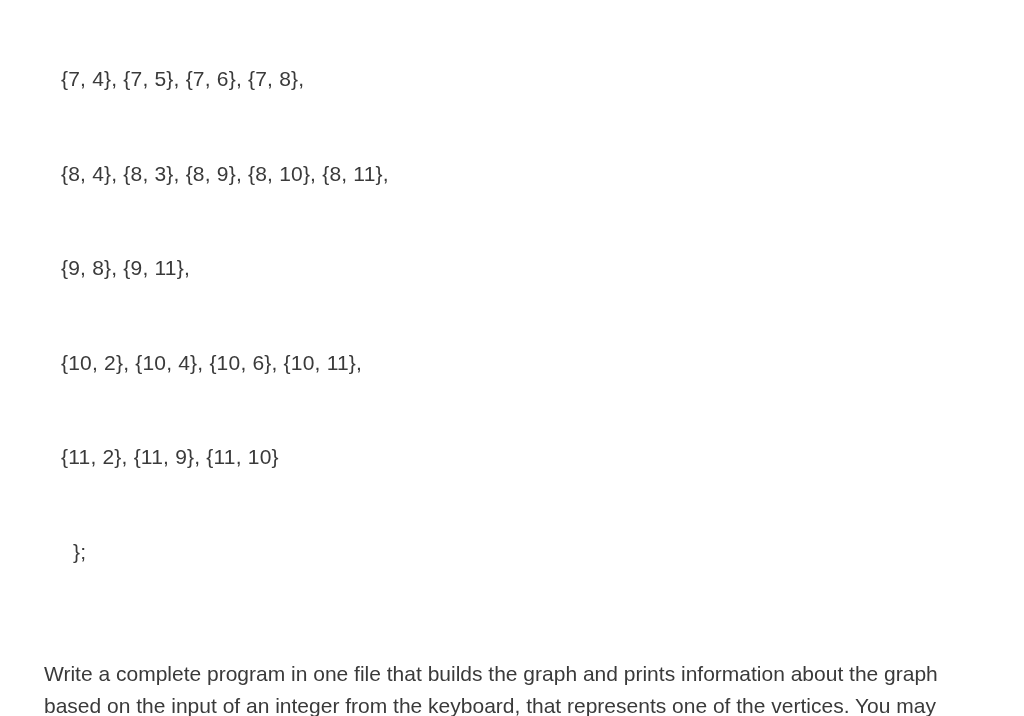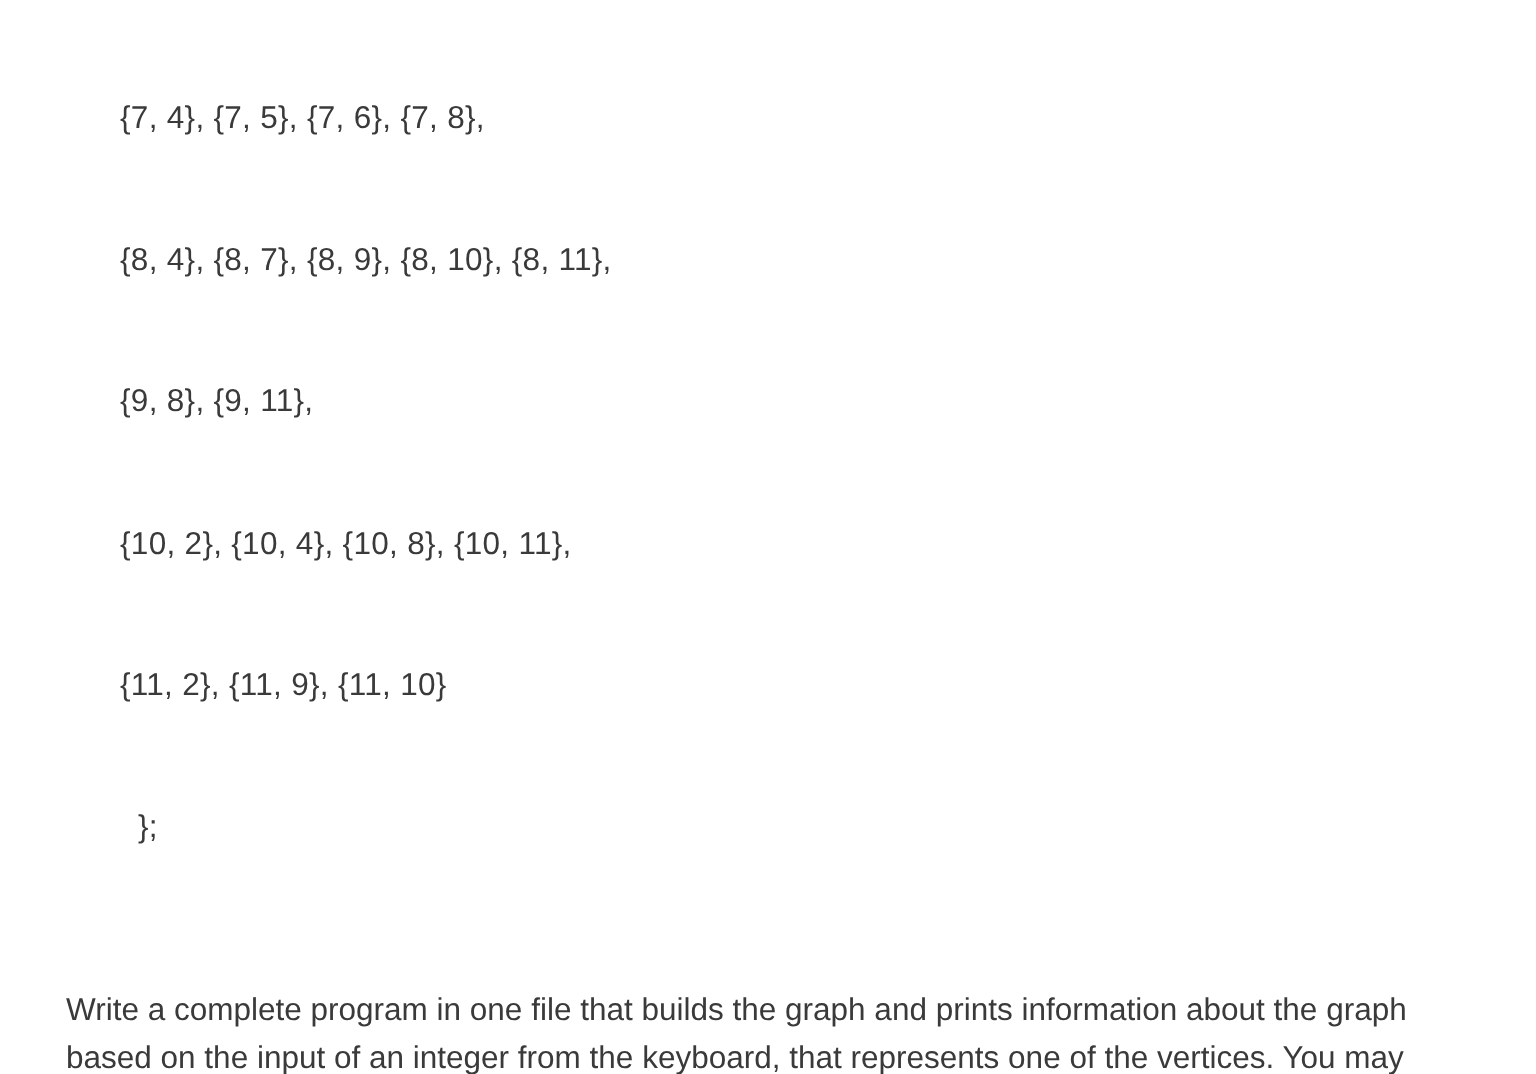--- a/index.html
+++ b/index.html
@@ -12,42 +12,42 @@
     color: #3a3a3a;
     font-size: 21px;
     line-height: 1.5;
   }
   .page {
     padding: 0 44px 20px 44px;
   }
   .code-block {
     font-family: Arial, Helvetica, sans-serif;
     white-space: pre;
-    margin-left: 36px;
+    margin-left: 17px;
     letter-spacing: 0.2px;
   }
   .code-line {
     display: block;
   }
   .close-brace {
     margin-left: 12px;
   }
   .paragraph {
     margin-top: 28px;
   }
 </style>
 </head>
 <body>
 
 <div class="page">
 
   <div class="code-block">
     <span class="code-line">{7, 4}, {7, 5}, {7, 6}, {7, 8},</span>
-    <span class="code-line">{8, 4}, {8, 7}, {8, 9}, {8, 10}, {8, 11},</span>
+    <span class="code-line">{8, 4}, {8, 3}, {8, 9}, {8, 10}, {8, 11},</span>
     <span class="code-line">{9, 8}, {9, 11},</span>
-    <span class="code-line">{10, 2}, {10, 4}, {10, 8}, {10, 11},</span>
+    <span class="code-line">{10, 2}, {10, 4}, {10, 6}, {10, 11},</span>
     <span class="code-line">{11, 2}, {11, 9}, {11, 10}</span>
     <span class="code-line close-brace">};</span>
   </div>
 
   <div class="paragraph">Write a complete program in one file that builds the graph and prints information about the graph based on the input of an integer from the keyboard, that represents one of the vertices.  You may hard code the data from the two array declarations into the program.</div>
 
 </div>
 
 </body></html>

